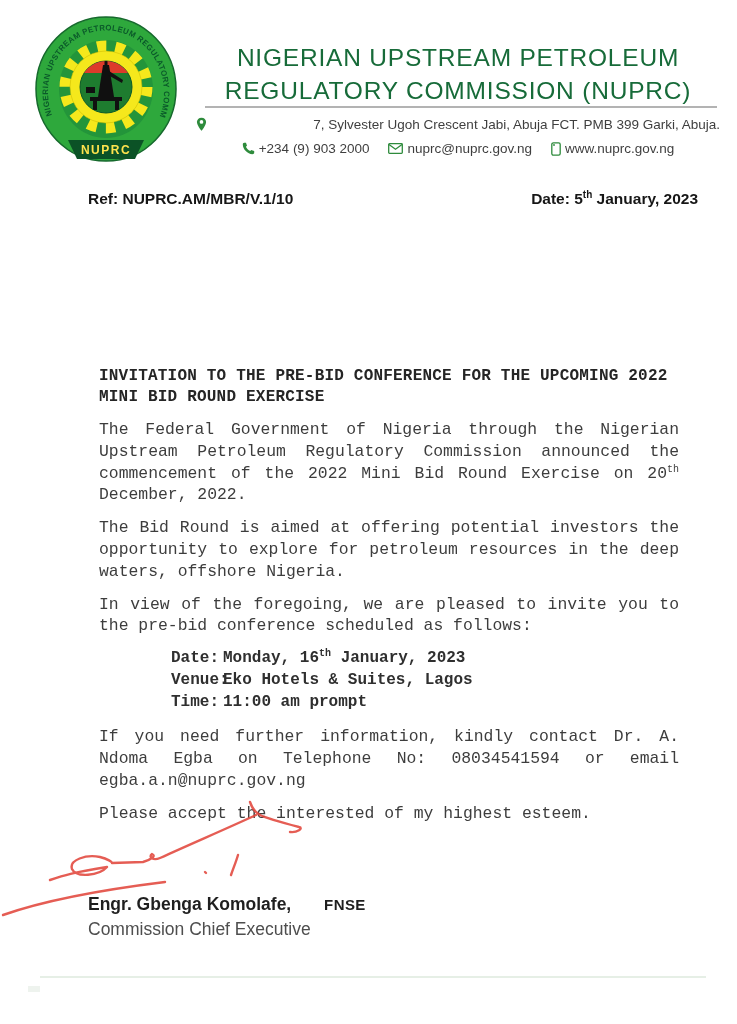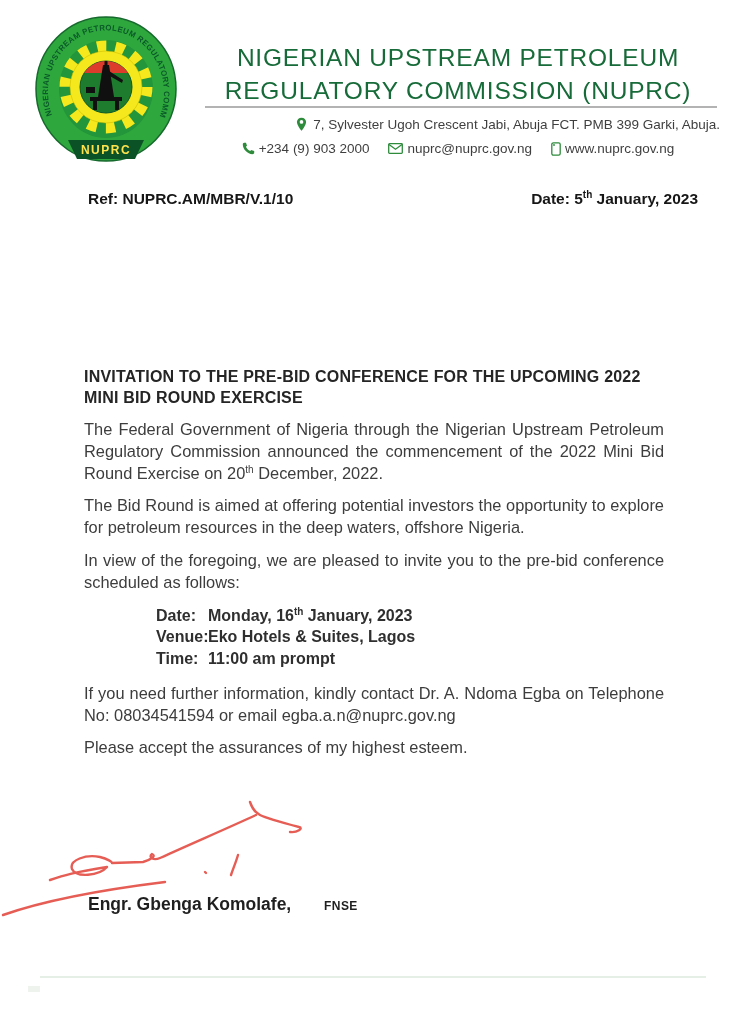--- a/index.html
+++ b/index.html
@@ -12,55 +12,55 @@
   .logo { position:absolute; left:34px; top:15px; width:144px; height:148px; }
 
   .head-block { position:absolute; left:196px; top:40px; width:524px; text-align:center; }
   .org-title {
     color:#176B39; font-weight:400; font-size:24.5px; line-height:1.18;
     letter-spacing:0.8px; margin:4px;
   }
   .head-rule { position:absolute; left:205px; top:106px; width:512px; height:2px; background:#b3b3b3; }
 
   .addr-row { position:absolute; left:196px; top:117px; width:524px;
-    display:flex; justify-content:flex-end; align-items:center; gap:6px;
+    display:flex; justify-content:space-between; align-items:center; gap:6px;
     font-size:13.5px; color:#3f3f3f; }
   .contact-row { position:absolute; left:196px; top:141px; width:524px;
     display:flex; justify-content:center; gap:5px;
     font-size:13.5px; color:#3f3f3f; }
   .contact-row .grp { display:flex; align-items:center; gap:4px; }
   .contact-row .sp { width:9px; }
   .ic { flex:0 0 auto; display:block; }
 
   
   .meta-row { position:absolute; left:88px; top:190px; width:610px;
     display:flex; justify-content:space-between; align-items:baseline;
     font-size:15.5px; font-weight:700; color:#161616;text-align:right; }
   sup.ord { font-size:10px; vertical-align:super; line-height:0; }
 
   
-  .body-block { position:absolute; left:84px; top:366px; width:580px; }
+  .body-block { position:absolute; left:99px; top:366px; width:580px;font-family:Liberation Mono, monospace; }
   .subject {
     font-size:16px; font-weight:700; color:#252525; line-height:1.34;
     margin:0 0 10px 0; letter-spacing:0.2px;
   }
   .para {
     font-size:16.4px; color:#3D3D3D; line-height:1.33; text-align:justify;
     margin:0 0 11px 0;
   }
   .details { margin:2px 0 13px 72px; font-size:16px; font-weight:700;
     color:#2f2f2f; line-height:1.36; }
   .details .row { display:flex; }
   .details .lbl { width:52px; flex:0 0 auto; }
 
   
   .sig-svg { position:absolute; left:0px; top:790px; width:340px; height:140px; }
   .signoff { position:absolute; left:88px; top:894px; }
   .sig-name { font-size:17.5px; font-weight:700; color:#1f1f1f; line-height:1.2; }
-  .sig-cred { font-size:12px; font-weight:700; letter-spacing:0.4px; color:#1f1f1f;padding-left:28px; }
+  .sig-cred { font-size:15px; font-weight:700; letter-spacing:0.4px; color:#1f1f1f;padding-left:28px; }
   .sig-title { font-size:17.5px; color:#4E4E4E; line-height:1.2; margin-top:4px; }
 
   
   .foot-rule { position:absolute; left:40px; top:976px; width:666px; height:2px; background:#E6EFE6; }
   .foot-smudge { position:absolute; left:28px; top:986px; width:12px; height:6px; background:#eef3ee; }
 </style>
 </head>
 <body>
 
 <div class="page">
@@ -163,38 +163,39 @@
         <span>Eko Hotels &amp; Suites, Lagos</span>
       </div>
       <div class="row">
         <span class="lbl">Time:</span>
         <span>11:00 am prompt</span>
       </div>
     </div>
 
     <p class="para">If you need further information, kindly contact Dr. A. Ndoma Egba on Telephone No: 08034541594 or email egba.a.n@nuprc.gov.ng</p>
 
-    <p class="para">Please accept the assurances of my highest esteem.</p>
+    <p class="para">Please accept the interested of my highest esteem.</p>
   </div>
 
   <svg class="sig-svg" viewBox="0 0 340 140">
     <g fill="none" stroke="#E2473D" stroke-width="2.4" stroke-linecap="round" stroke-linejoin="round" opacity="0.88">
 
       <path d="M 50,90 C 62,86 74,82 107,77 C 99,86 76,88 72,79 C 69,70 86,64 100,67 C 108,69 112,72 112,73 L 143,72 C 150,70 157,66 152,64 C 148,67 153,71 160,68 C 193,53 228,38 256,25"></path>
 
       <path d="M 250,12 C 252,18 256,23 260,25 C 266,28 280,32 299,37 C 304,38 297,43 290,42"></path>
 
       <path d="M 238,65 C 236,72 233,79 231,85"></path>
 
       <path d="M 205,82 L 206,83"></path>
 
       <path d="M 3,125 C 40,112 100,100 165,92"></path>
     </g>
   </svg>
 
   <div class="signoff">
     <div class="sig-name"><span>Engr. Gbenga Komolafe,</span> <span class="sig-cred">FNSE</span></div>
+    <div class="sig-title">Commission Chief Executive</div>
   </div>
 
   <div class="foot-rule"></div>
   <div class="foot-smudge"></div>
 
 </div>
 
 </body></html>

